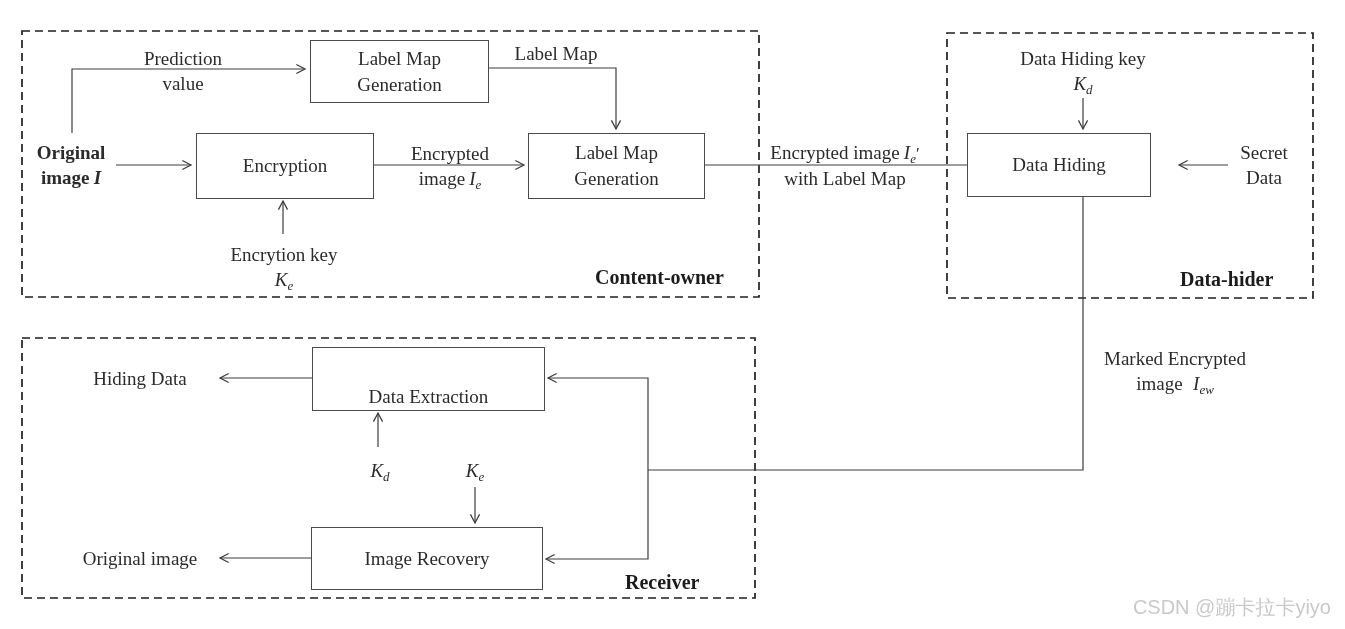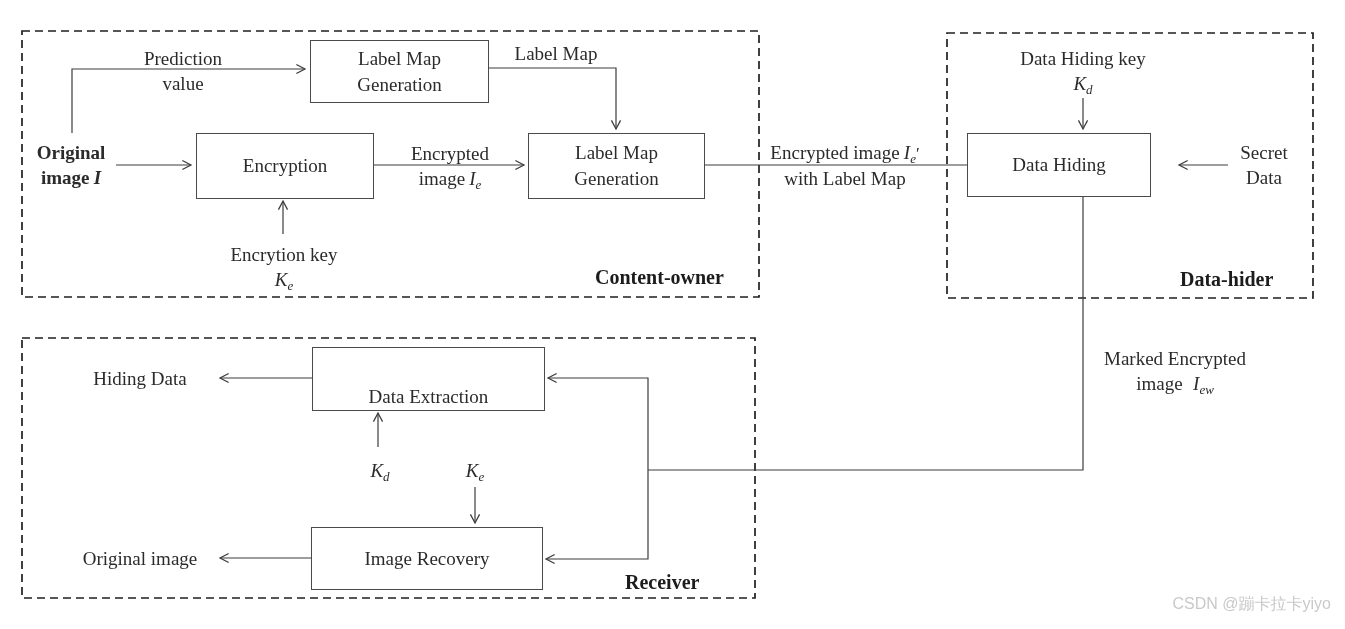--- a/index.html
+++ b/index.html
@@ -59,21 +59,21 @@
     font-size: 13px;
     line-height: 0;
     vertical-align: -4px;
   }
   .prime { font-size: 17px; }
   .watermark {
     position: absolute;
     right: 14px;
     top: 594px;
     font-family: "Liberation Sans", "DejaVu Sans", sans-serif;
-    font-size: 16px;
+    font-size: 20px;
     color: #c9c9c9;
   }
 </style>
 </head>
 <body>
 
 <div class="stage">
 
   <svg class="wires" viewBox="0 0 1345 629">
     <defs>

